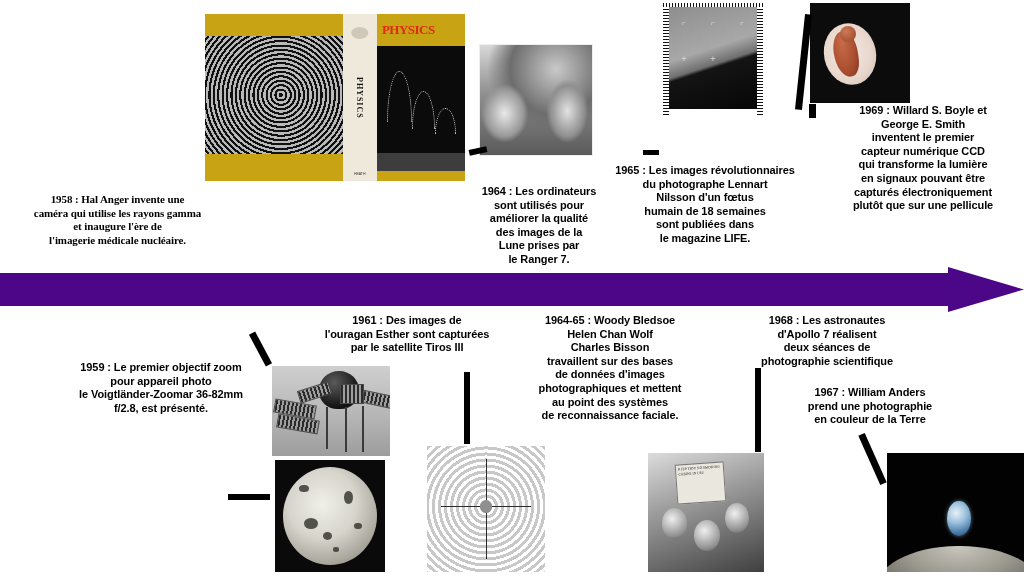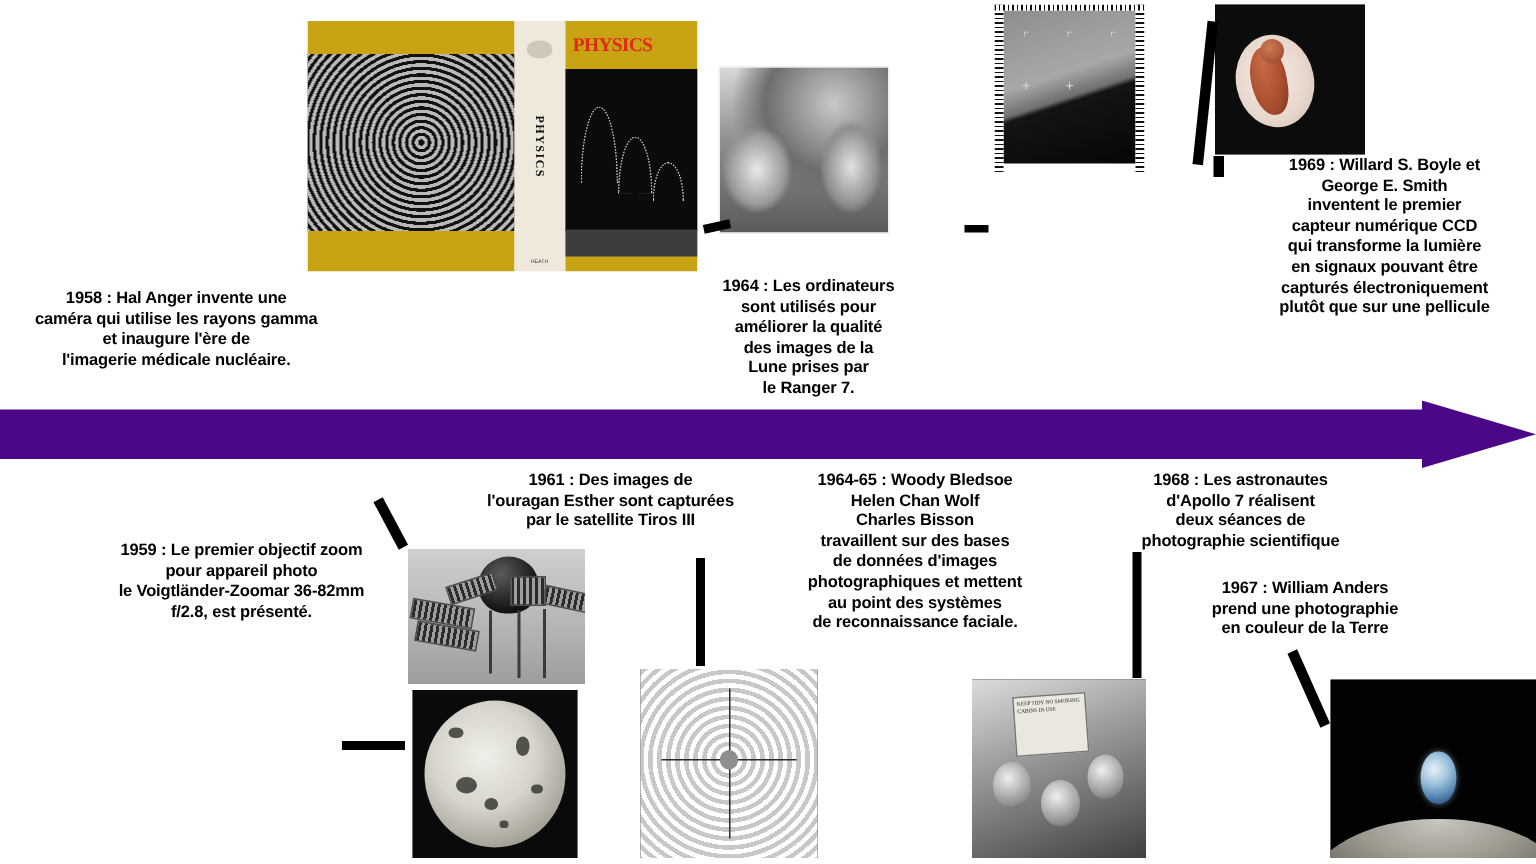--- a/index.html
+++ b/index.html
@@ -234,34 +234,40 @@
       <div class="baby"></div>
       <div class="head"></div>
     </div>
   </div>
 
   <div class="conn" style="left:800px;top:14px;width:7px;height:96px;transform:rotate(6deg);"></div>
   <div class="conn" style="left:809px;top:104px;width:7px;height:14px;"></div>
   <div class="conn" style="left:469px;top:148px;width:18px;height:6px;transform:rotate(-12deg);"></div>
   <div class="conn" style="left:643px;top:150px;width:16px;height:5px;"></div>
 
-  <div class="cap" style="left:0px;top:193px;width:235px;">1958 : Hal Anger invente une
+  <div class="cap" style="left:0px;top:193px;width:235px;font-family:Liberation Serif, serif;">1958 : Hal Anger invente une
 caméra qui utilise les rayons gamma
 et inaugure l'ère de
 l'imagerie médicale nucléaire.</div>
 
 
   <div class="cap" style="left:469px;top:185px;width:140px;">1964 : Les ordinateurs
 sont utilisés pour
 améliorer la qualité
 des images de la
 Lune prises par
 le Ranger 7.</div>
 
 
+  <div class="cap" style="left:615px;top:164px;width:180px;">1965 : Les images révolutionnaires
+du photographe Lennart
+Nilsson d'un fœtus
+humain de 18 semaines
+sont publiées dans
+le magazine LIFE.</div>
 
   <div class="cap" style="left:822px;top:104px;width:202px;">1969 : Willard S. Boyle et
 George E. Smith
 inventent le premier
 capteur numérique CCD
 qui transforme la lumière
 en signaux pouvant être
 capturés électroniquement
 plutôt que sur une pellicule</div>
 

